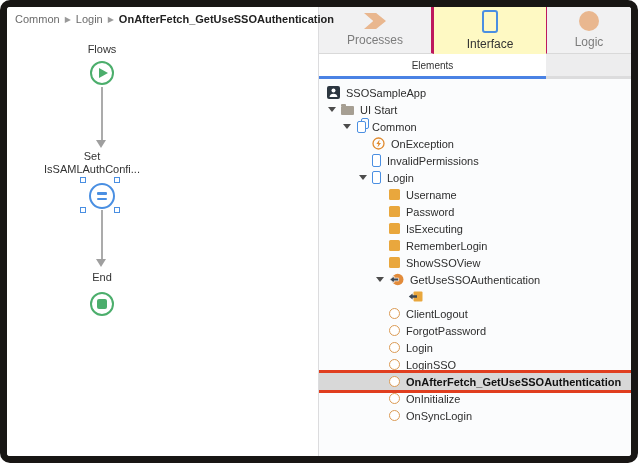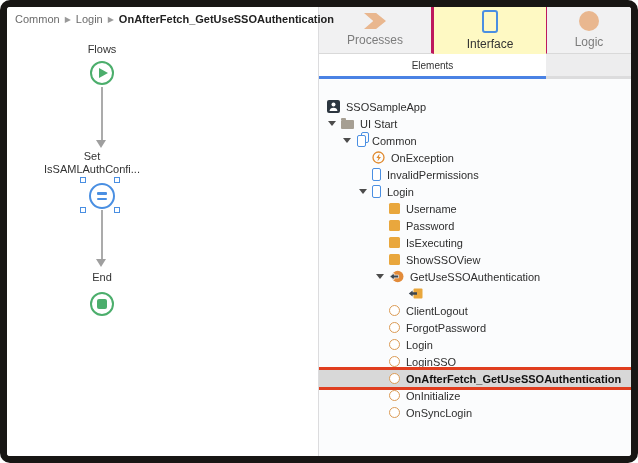--- a/index.html
+++ b/index.html
@@ -34,21 +34,21 @@
   .tab.t-logic{flex:1;border-left:1px solid #be185d;}
   .chev{width:22px;height:16px;background:var(--tan,#e9b78f);clip-path:polygon(0% 0%,55% 0%,100% 50%,55% 100%,0% 100%,42% 50%);}
   .phone{width:12px;height:19px;border:2px solid var(--accent-blue,#4a8fe2);border-radius:3px;box-sizing:content-box;}
   .lcirc{width:20px;height:20px;border-radius:50%;background:var(--tan,#e9b78f);}
 
   .elembar{display:flex;height:25px;flex:0 0 auto;}
   .elem-left{width:227px;background:#fff;display:flex;align-items:center;justify-content:center;font-size:10px;color:#333;border-bottom:3px solid var(--underline-blue,#4a82e4);box-sizing:border-box;}
   .elem-right{flex:1;background:#ededee;border-bottom:3px solid #dcdcdd;box-sizing:border-box;}
 
   
-  .tree{flex:1;padding-top:19px;overflow:hidden;}
+  .tree{flex:1;padding-top:5px;overflow:hidden;}
   .trow{position:relative;z-index:0;display:flex;align-items:center;height:17px;font-size:11px;color:#2e2e2e;white-space:nowrap;cursor:default;}
   .lvl0{padding-left:8px;}.lvl1{padding-left:22px;}.lvl2{padding-left:37px;}
   .lvl3{padding-left:53px;}.lvl4{padding-left:70px;}.lvl5{padding-left:89px;}
   .caret{width:0;height:0;border-left:4px solid transparent;border-right:4px solid transparent;border-top:5px solid #4c4c4c;margin-left:-13px;margin-right:5px;flex:0 0 auto;}
   .ic{flex:0 0 auto;margin-right:6px;display:inline-flex;align-items:center;justify-content:center;}
   .ic.folder{width:13px;height:9px;background:var(--folder-gray,#a69f93);border-radius:1px;position:relative;margin-top:2px;}
   .ic.folder::before{content:"";position:absolute;top:-2px;left:0;width:5px;height:2px;background:var(--folder-gray,#a69f93);border-radius:1px 1px 0 0;}
   .ic.flowscreens{width:9px;height:12px;border:1.4px solid var(--accent-blue,#4a8fe2);border-radius:2px;background:#fff;position:relative;margin-left:1px;box-sizing:border-box;}
   .ic.flowscreens::before{content:"";position:absolute;top:-4px;left:3px;width:8px;height:11px;border:1.4px solid var(--accent-blue,#4a8fe2);border-radius:2px;background:#fbfcfd;z-index:-1;box-sizing:border-box;}
   .ic.screen{width:9px;height:13px;border:1.4px solid var(--accent-blue,#4a8fe2);border-radius:2px;box-sizing:border-box;background:#fff;}
@@ -179,20 +179,24 @@
       <div class="trow lvl4">
         <span class="ic var"></span>
         <span class="tlabel">Password</span>
       </div>
       <div class="trow lvl4">
         <span class="ic var"></span>
         <span class="tlabel">IsExecuting</span>
       </div>
       <div class="trow lvl4">
         <span class="ic var"></span>
+        <span class="tlabel">RememberLogin</span>
+      </div>
+      <div class="trow lvl4">
+        <span class="ic var"></span>
         <span class="tlabel">ShowSSOView</span>
       </div>
 
       <div class="trow lvl4">
         <span class="caret"></span>
         <span class="ic">
               <svg width="15" height="13" viewBox="0 0 15 13">
                 <circle cx="8.7" cy="6.5" r="5.8" fill="#e28b3a"></circle>
                 <path d="M0.8 6.5 l4.2 -3.4 v2 h4.6 v2.8 H5 v2 z" fill="#3d4752" stroke="#fff" stroke-width="0.7"></path>
               </svg>

